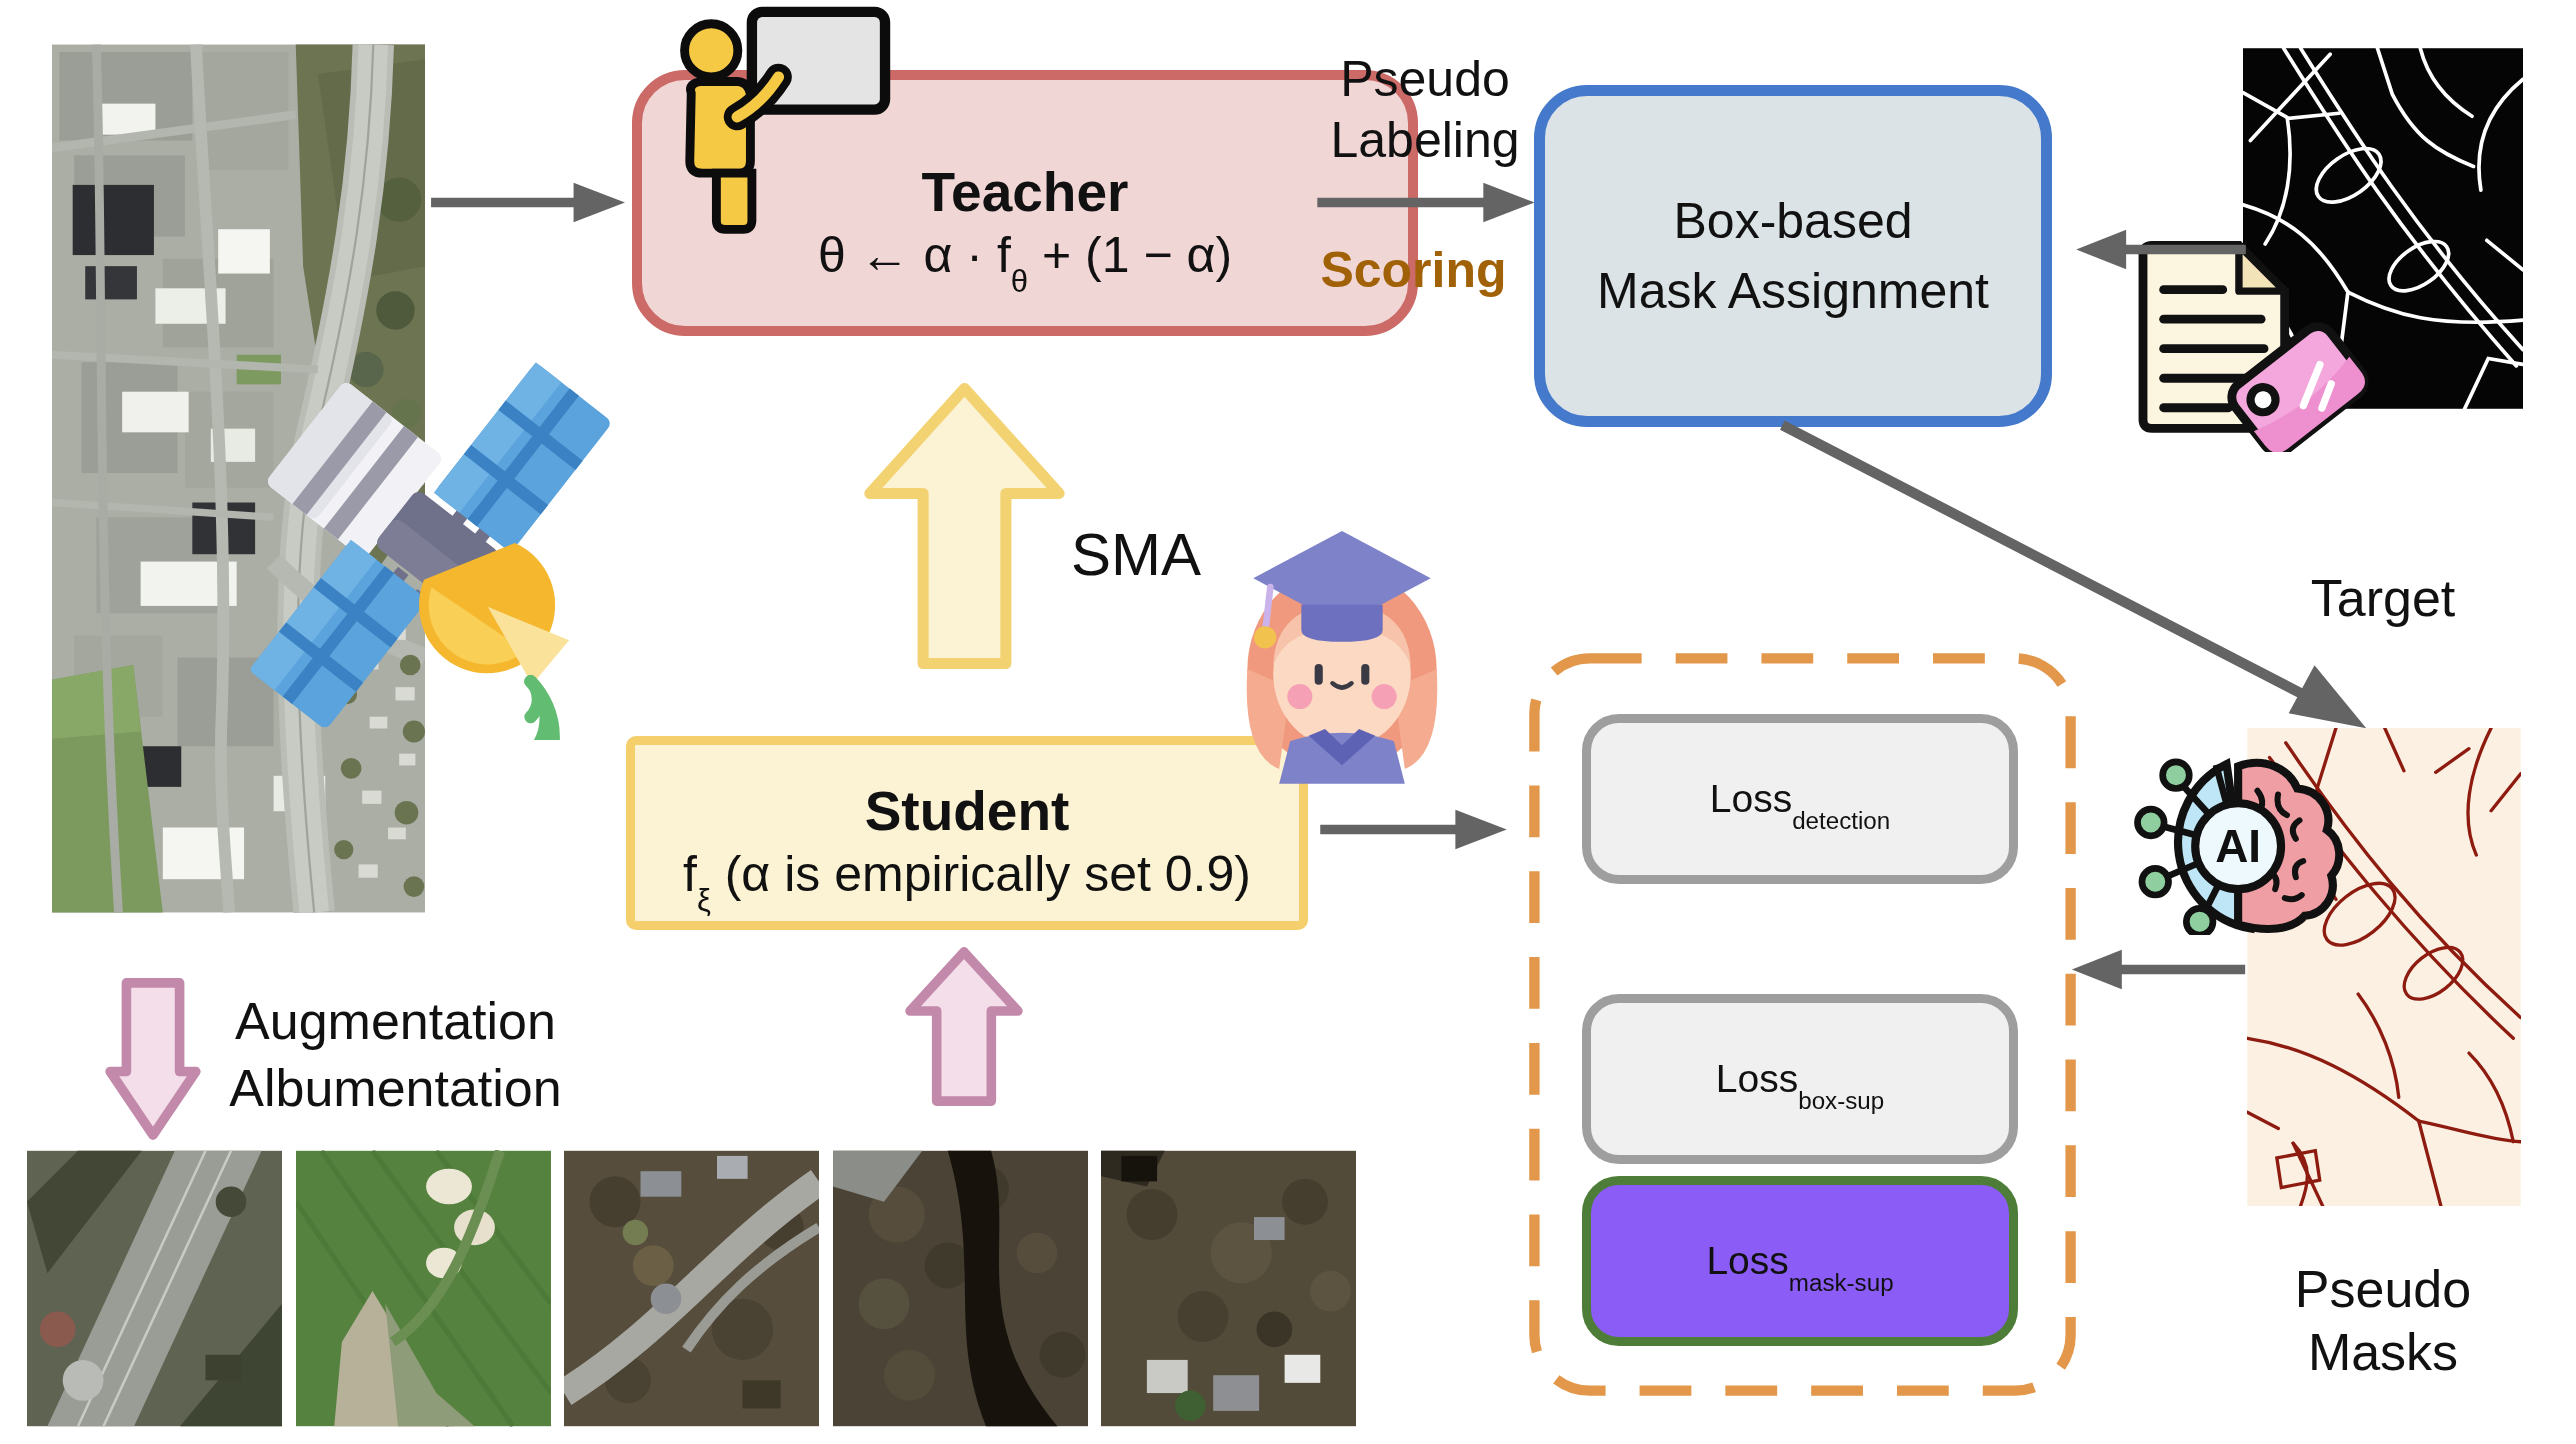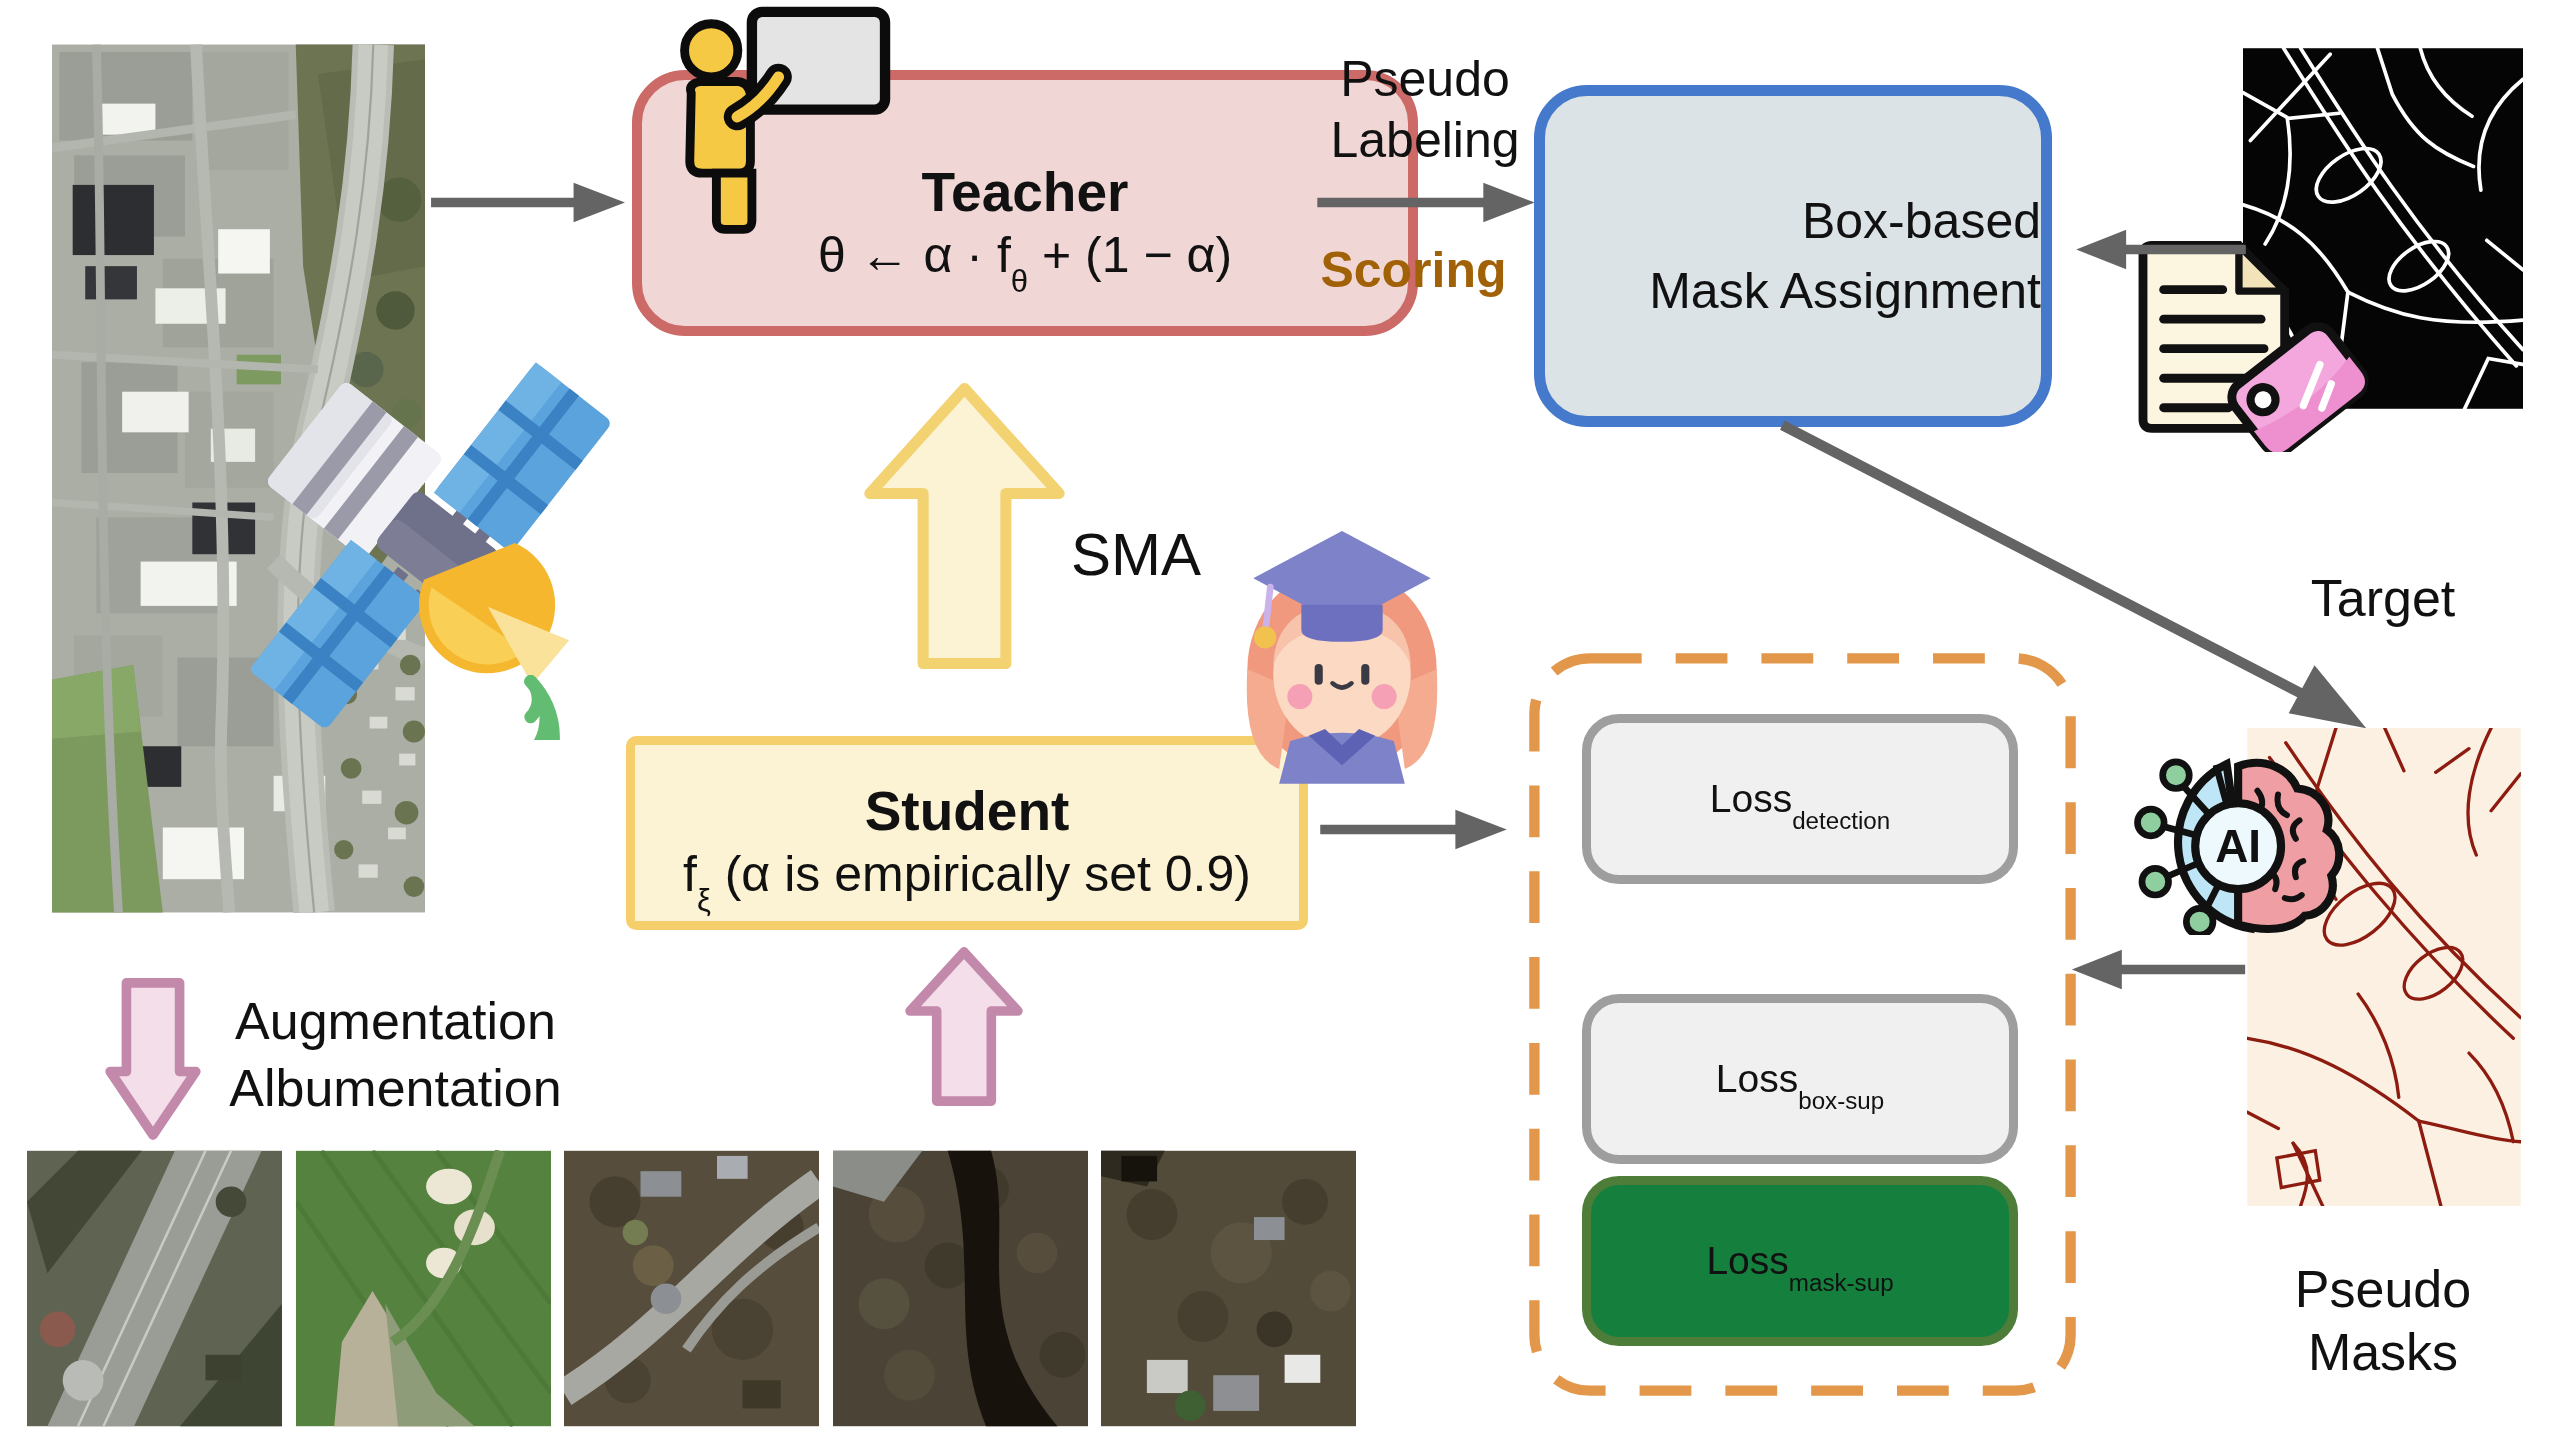--- a/index.html
+++ b/index.html
@@ -19,32 +19,31 @@
   }
   .student-box{
     left:626px;top:736px;width:682px;height:194px;
     background:#fcf3d4;border:9.6px solid #f5cf6b;border-radius:10px;
     justify-content:flex-start;padding-top:34px;
   }
   .assign-box{
     left:1534px;top:85px;width:518px;height:342px;
     background:#dbe3e7;border:11px solid #4579cb;border-radius:53px;
     justify-content:center;
-    align-items:flex-end;
   }
   .node-title{font-size:55px;font-weight:bold;line-height:64px;}
   .node-formula{font-size:50px;line-height:62px;}
   .node-formula sub{font-size:0.62em;position:relative;top:0.30em;line-height:0;}
   .assign-text{font-size:50px;line-height:70px;}
   .loss-box{
     position:absolute;left:1582px;width:436px;height:170px;box-sizing:border-box;
     border-radius:37px;display:flex;align-items:center;justify-content:center;
   }
   .loss-gray{background:#f0f0f0;border:9.6px solid #9e9e9e;}
-  .loss-green{background:#15803d;border:9.6px solid #4e7d39;}
+  .loss-green{background:#8b5cf6;border:9.6px solid #4e7d39;}
   .loss-label{font-size:39px;color:#111;}
   .loss-label sub{font-size:0.62em;position:relative;top:0.32em;line-height:0;}
   .lbl{position:absolute;text-align:center;}
   .lbl-pseudo-labeling{left:1312px;top:49px;width:226px;font-size:50px;line-height:61px;}
   .lbl-scoring{left:1312px;top:241px;width:203px;font-size:50px;font-weight:bold;color:#a16207;}
   .lbl-sma{left:1062px;top:520px;width:148px;font-size:60px;text-align:center;}
   .lbl-target{left:2243px;top:568px;width:280px;font-size:52px;}
   .lbl-pseudo-masks{left:2243px;top:1258px;width:280px;font-size:52px;line-height:63px;}
   .lbl-augmentation{left:207px;top:988px;width:377px;font-size:52px;line-height:67px;}
   .img-frame{position:absolute;overflow:hidden;}

